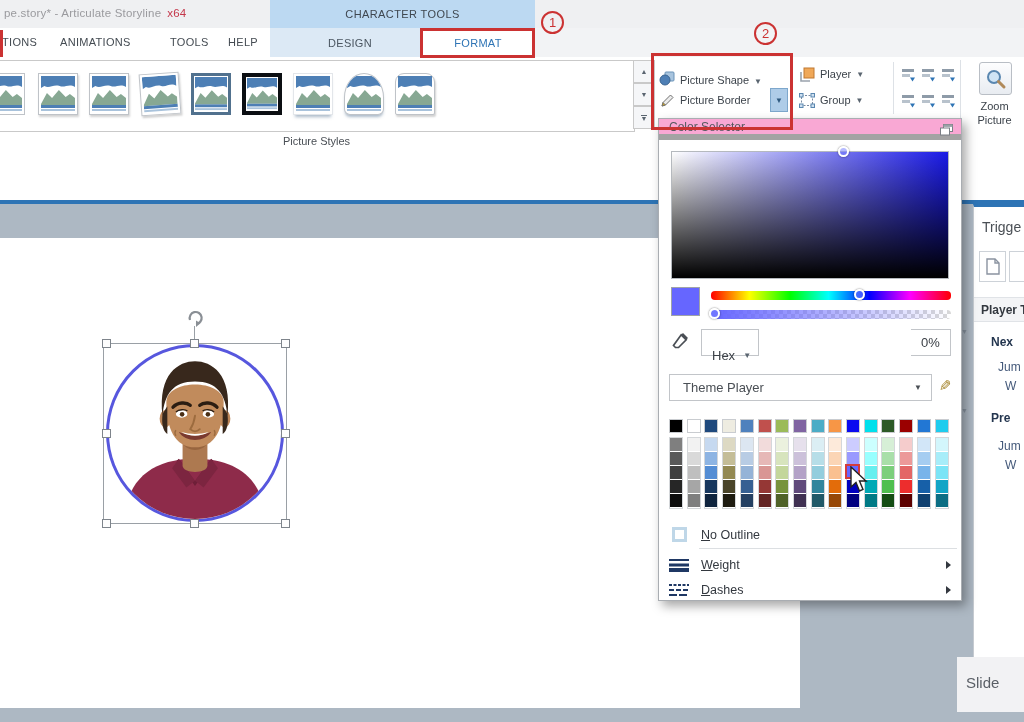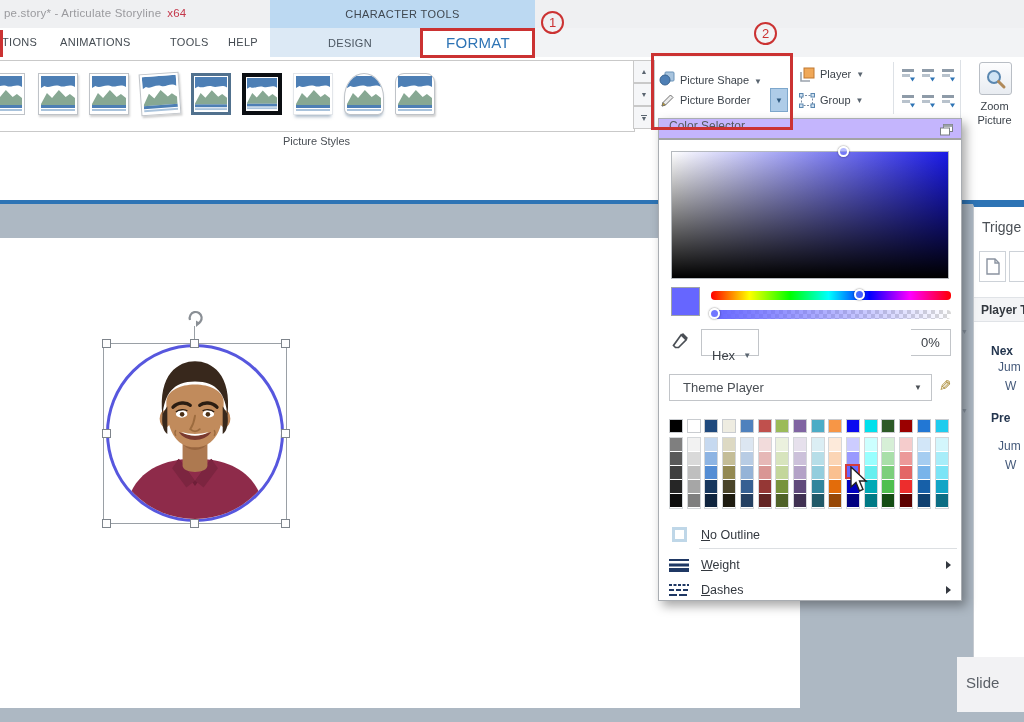--- a/index.html
+++ b/index.html
@@ -17,21 +17,21 @@
   #doc-title .arch{color:#C4374B;margin-left:6px;}
   #context-strip{left:270px;top:0;width:265px;height:28px;background:#BCD9F2;
     display:flex;align-items:center;justify-content:center;font-size:11px;color:#3F4750;letter-spacing:.4px;}
   #menu-row{left:0;top:28px;width:1024px;height:29px;background:#FFFFFF;}
   #menu-right-fill{left:535px;top:0;width:489px;height:29px;background:#F2F3F5;}
   #context-tab-bg{left:270px;top:0;width:265px;height:29px;background:#DCE9F5;}
   .menu-item{top:8px;font-size:11px;color:#444B52;letter-spacing:.3px;}
   #tab-design{left:300px;top:0;width:100px;height:29px;display:flex;align-items:center;justify-content:center;
     font-size:11px;color:#4A5560;letter-spacing:.3px;}
   #tab-format{left:423px;top:0;width:110px;height:29px;background:#FFFFFF;display:flex;align-items:center;justify-content:center;
-    font-size:15px;color:var(--accent);letter-spacing:.3px;}
+    font-size:11px;color:var(--accent);letter-spacing:.3px;}
 
   
   #ribbon{left:0;top:57px;width:1024px;height:98px;background:#FFFFFF;border-bottom:1px solid #CDD2D9;}
   #gallery-frame{left:-2px;top:3px;width:635px;height:70px;border:1px solid #C9C9C9;background:#fff;overflow:hidden;}
   .thumb{position:absolute;top:12px;width:40px;height:42px;background:#fff;border:1px solid #BFC3C8;padding:2px;box-sizing:border-box;}
   .thumb svg{display:block;width:100%;height:100%;}
   .thumb.matte{box-shadow:1px 2px 2px rgba(0,0,0,.18);}
   .thumb.tilted-fold{transform:rotate(-4deg);box-shadow:1px 2px 2px rgba(0,0,0,.18);}
   .thumb.blue-frame{border:3px solid #51718E;padding:1px;}
   .thumb.black-frame{border:4px solid #0B0E12;padding:1px;}
@@ -88,22 +88,22 @@
   .t-row.sub{color:#44597A;left:31px;}
   .t-caret{position:absolute;font-size:7px;color:#8A95A2;}
 
   
   #slide-panel{left:957px;top:657px;width:67px;height:55px;background:#F2F2F4;}
   #slide-label{left:9px;top:17px;font-size:15px;color:#5A5F66;}
 
   
   #color-panel{left:658px;top:118px;width:304px;height:483px;background:#FFFFFF;border:1px solid #A9ADB2;
     box-sizing:border-box;box-shadow:4px 5px 10px rgba(0,0,0,.35);}
-  #cp-header{left:0;top:0;width:100%;height:21px;background:#c4b5fd;border-bottom:2px solid #a3a3a3;
-    box-sizing:border-box;display:flex;}
+  #cp-header{left:0;top:0;width:100%;height:21px;background:#f9a8d4;border-bottom:6px solid #a3a3a3;
+    box-sizing:border-box;display:flex;align-items:center;}
   #cp-header span{margin-left:10px;font-size:12px;color:#55595E;}
   #cp-tearoff{position:absolute;right:8px;top:5px;}
   #cp-gradient{left:12px;top:32px;width:278px;height:128px;border:1px solid #B5B9BE;box-sizing:border-box;
     background:linear-gradient(to bottom,rgba(0,0,0,0),#000),linear-gradient(to right,#FFFFFF,#1A1AE6);}
   .round-handle{position:absolute;width:11px;height:11px;border-radius:50%;background:rgba(120,130,255,.55);
     border:2px solid #FFFFFF;box-sizing:border-box;box-shadow:0 0 2px rgba(0,0,0,.6);}
   #cp-preview{left:12px;top:168px;width:29px;height:29px;border:1px solid #9FA3A8;box-sizing:border-box;}
   #cp-hue{left:52px;top:172px;width:240px;height:9px;border-radius:4px;
     background:linear-gradient(to right,#F00 0%,#FF0 16%,#0F0 33%,#0FF 49%,#00F 66%,#F0F 83%,#F00 100%);}
   #cp-alpha{left:52px;top:191px;width:240px;height:9px;border-radius:4px;
@@ -420,21 +420,21 @@
     <svg width="14" height="17" viewBox="0 0 14 17">
         <path d="M1 1 H9 L13 5 V16 H1 Z" fill="#fff" stroke="#8A93A0" stroke-width="1.4"></path>
         <path d="M9 1 L9 5 L13 5" fill="none" stroke="#8A93A0" stroke-width="1.4"></path>
       </svg>
   </div>
   <div class="trig-btn" style="left:35px;width:20px;"></div>
   <div id="trig-section" class="abs">
     <span>Player T</span>
   </div>
   <div id="trig-rows" class="abs">
-      <div class="t-row header" style="top: 21px;">Nex</div>
+      <div class="t-row header" style="top: 12px;">Nex</div>
       <div class="t-row link" style="top: 37px;">Jum</div>
       <div class="t-row sub" style="top: 56px;">W</div>
       <div class="t-row header" style="top: 88px;">Pre</div>
       <div class="t-row link" style="top: 116px;">Jum</div>
       <div class="t-row sub" style="top: 135px;">W</div>
     </div>
 </div>
 <span class="t-caret abs" style="left:961px;top:328px;">▼</span>
 <span class="t-caret abs" style="left:961px;top:407px;">▼</span>
 

